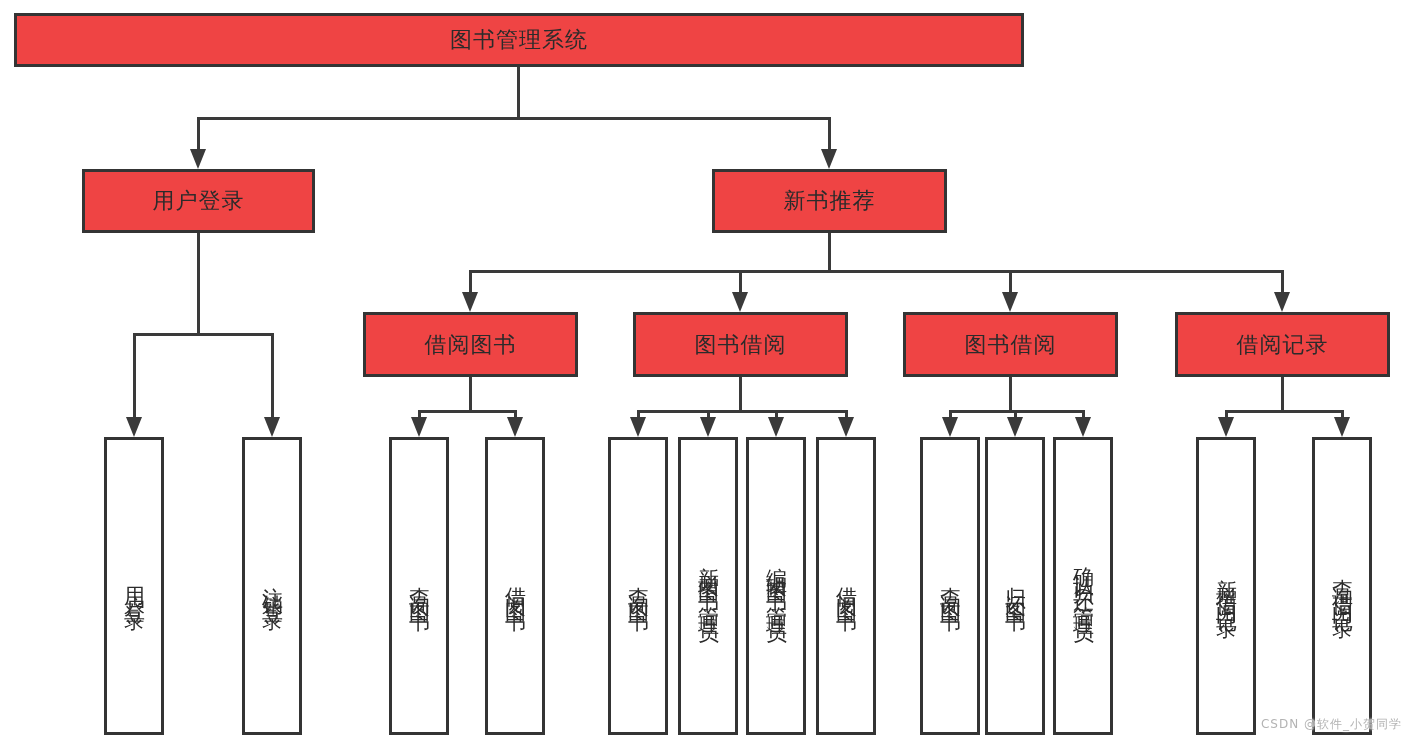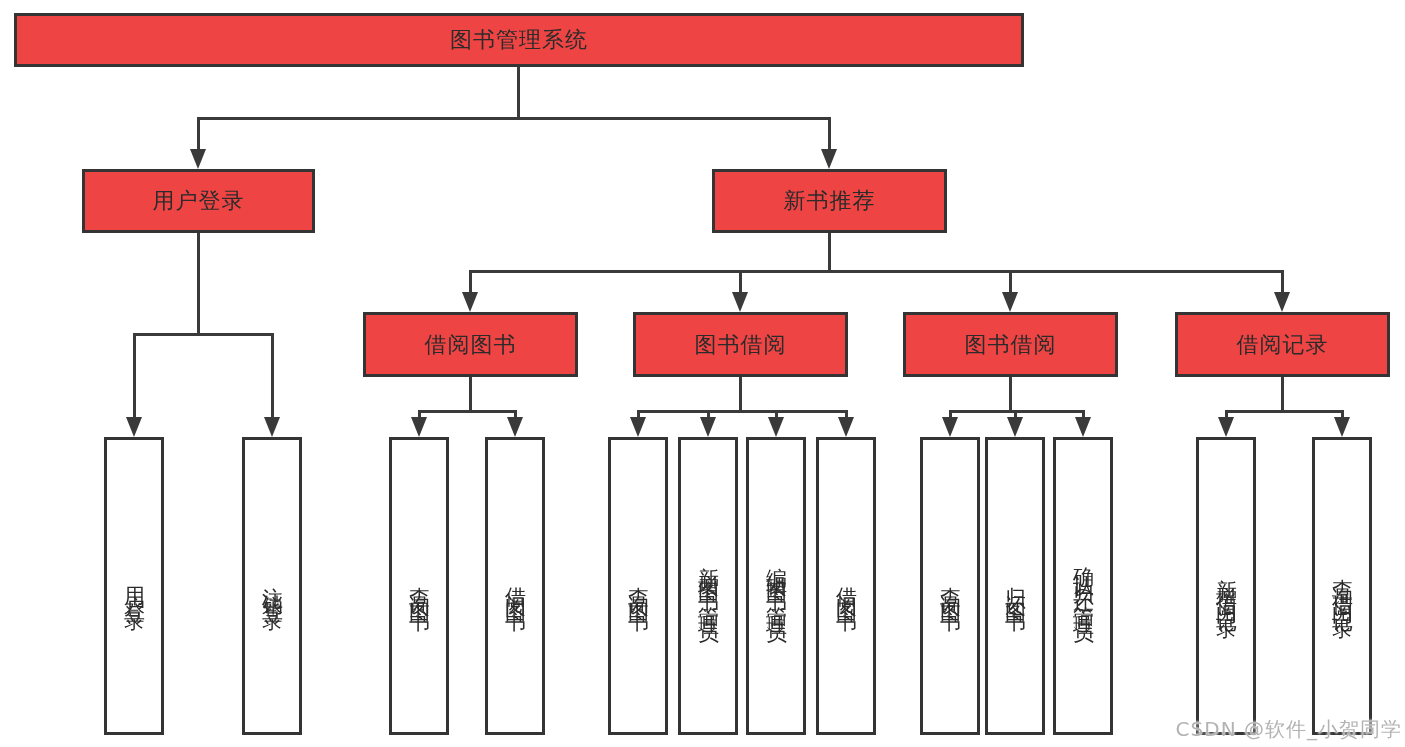--- a/index.html
+++ b/index.html
@@ -36,21 +36,21 @@
   .ln { position:absolute; background:#3a3a3a; }
   .arrow {
     position:absolute; width:0; height:0;
     border-left:8px solid transparent;
     border-right:8px solid transparent;
     border-top:20px solid #3a3a3a;
   }
   .watermark {
     position:absolute;
     top:716px; right:3px;
-    font-size:20px;
+    font-size:12px;
     color:#b3b3b3;
     text-shadow:0 0 3px #ffffff, 0 0 2px #ffffff;
     z-index:10;
     letter-spacing:1px;
   }
 </style>
 </head>
 <body>
 
 <div id="canvas">

